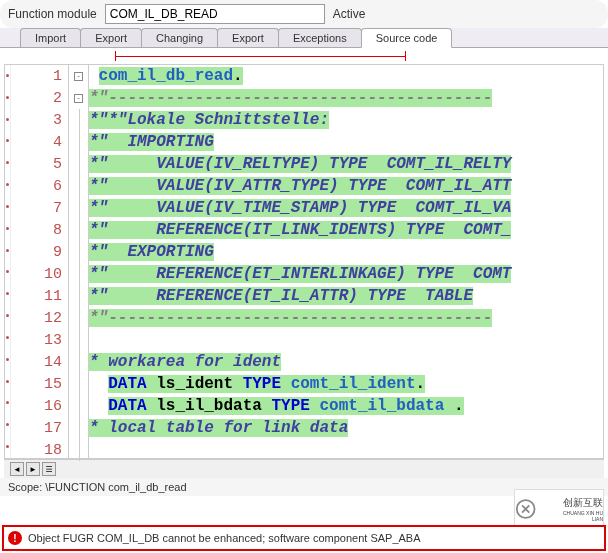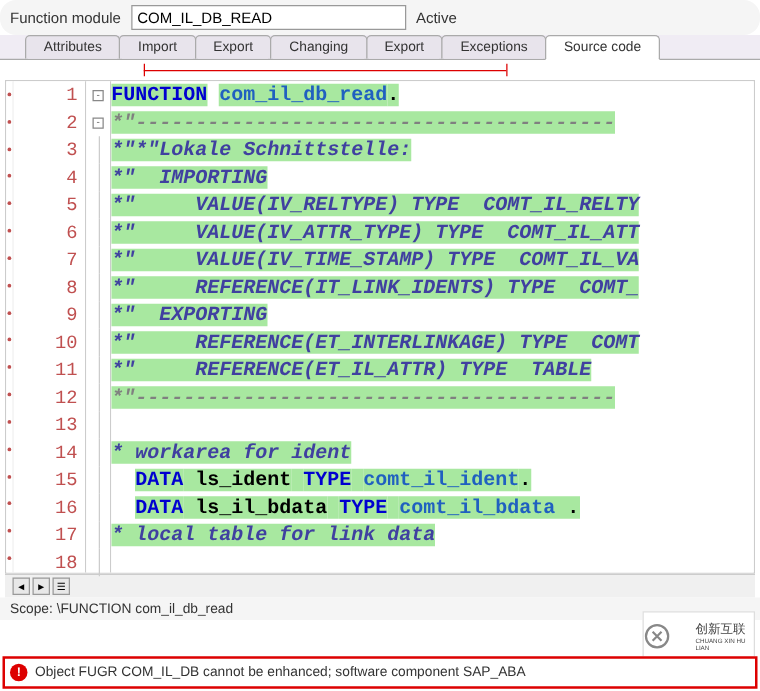--- a/index.html
+++ b/index.html
@@ -44,33 +44,32 @@
   .btn-ctrl { width: 14px; height: 14px; border: 1px solid #999; background: #e8e8e8; display: flex; align-items: center; justify-content: center; font-size: 8px; cursor: pointer; }
   
   .scope-row { padding: 3px 8px; font-size: 11px; color: #333; background: #f5f5f5; }
   
   .footer { position: absolute; bottom: 2px; left: 2px; right: 2px; display: flex; align-items: center; border: 2px solid #d00; padding: 4px; background: #fff; }
   .footer-icon { width: 14px; height: 14px; border-radius: 50%; background: #d00; color: #fff; display: flex; align-items: center; justify-content: center; font-size: 10px; font-weight: bold; margin-right: 6px; }
   .footer-text { font-size: 11px; color: #333; flex: 1; }
   
   .watermark { position: absolute; right: 4px; bottom: 24px; width: 90px; height: 40px; background: #fff; border: 1px solid #ddd; display: flex; align-items: center; justify-content: center; font-size: 9px; color: #999; }
   .watermark svg { width: 24px; height: 24px; }
-  .wm-text { display: flex; flex-direction: column; margin-left: 20px; font-size: 10px; color: #444; }
+  .wm-text { display: flex; flex-direction: column; margin-left: 20px; font-size: 10px; color: #444; text-align: right; }
 </style>
 </head>
 <body>
 
 <div class="header-row">
   <span class="header-label">Function module</span>
   <input class="header-input" value="COM_IL_DB_READ" style="">
   <span class="header-status">Active</span>
 </div>
 
 <div class="tabs-row" id="tabs-row">
-    <div class="tab">Attributes</div>
     <div class="tab">Import</div>
     <div class="tab">Export</div>
     <div class="tab">Changing</div>
     <div class="tab">Export</div>
     <div class="tab">Exceptions</div>
     <div class="tab active">Source code</div>
   </div>
 
 <div class="red-bar">
   <div class="red-line"></div>
@@ -205,21 +204,21 @@
         <div class="fold-line"></div>
       </div>
       <div class="fold-cell">
         <div class="fold-line"></div>
       </div>
       <div class="fold-cell">
         <div class="fold-line"></div>
       </div>
     </div>
   <div class="code-col" id="code-col">
-      <div class="code-row"><span class="kw hl">FUNCTION</span><span class=""> </span><span class="nm hl">com_il_db_read</span><span class="hl">.</span></div>
+      <div class="code-row"><span class=""> </span><span class="nm hl">com_il_db_read</span><span class="hl">.</span></div>
       <div class="code-row"><span class="cmhl">*"----------------------------------------</span></div>
       <div class="code-row"><span class="cmhl2">*"*"Lokale Schnittstelle:</span></div>
       <div class="code-row"><span class="cmhl2">*"  IMPORTING</span></div>
       <div class="code-row"><span class="cmhl2">*"     VALUE(IV_RELTYPE) TYPE  COMT_IL_RELTY</span></div>
       <div class="code-row"><span class="cmhl2">*"     VALUE(IV_ATTR_TYPE) TYPE  COMT_IL_ATT</span></div>
       <div class="code-row"><span class="cmhl2">*"     VALUE(IV_TIME_STAMP) TYPE  COMT_IL_VA</span></div>
       <div class="code-row"><span class="cmhl2">*"     REFERENCE(IT_LINK_IDENTS) TYPE  COMT_</span></div>
       <div class="code-row"><span class="cmhl2">*"  EXPORTING</span></div>
       <div class="code-row"><span class="cmhl2">*"     REFERENCE(ET_INTERLINKAGE) TYPE  COMT</span></div>
       <div class="code-row"><span class="cmhl2">*"     REFERENCE(ET_IL_ATTR) TYPE  TABLE</span></div>

